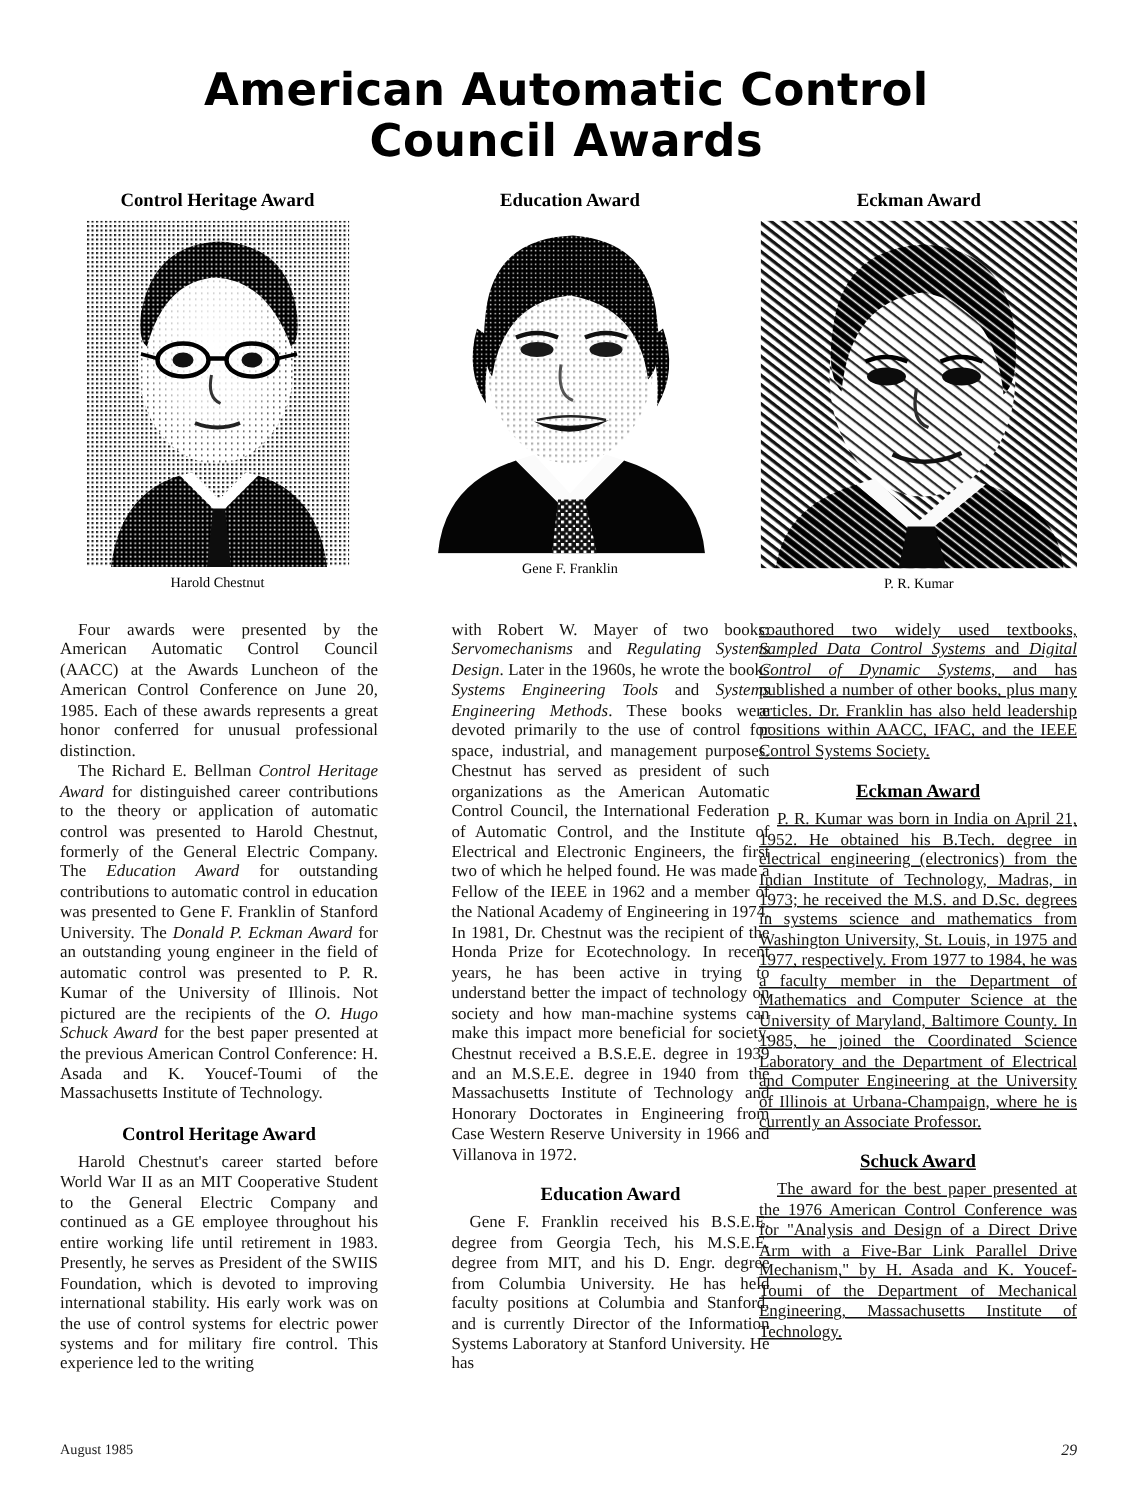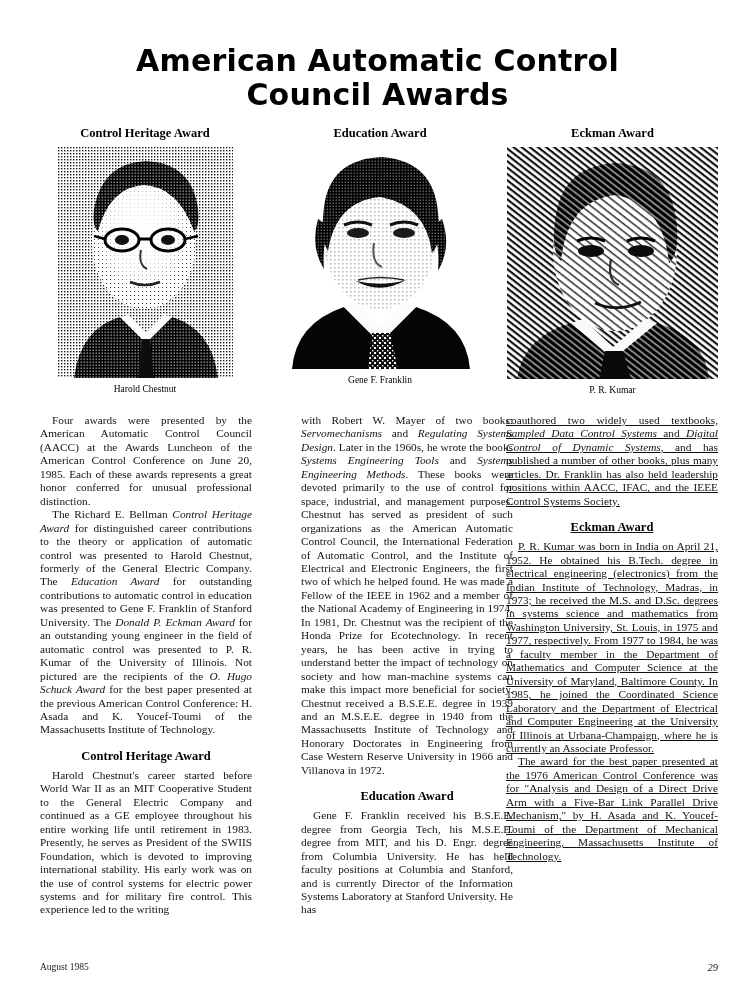--- a/index.html
+++ b/index.html
@@ -297,20 +297,21 @@
     <div class="col col2">
       <p><span>with Robert W. Mayer of two books: </span><i>Servomechanisms</i><span> and </span><i>Regulating Systems Design</i><span>. Later in the 1960s, he wrote the books </span><i>Systems Engineering Tools</i><span> and </span><i>Systems Engineering Methods</i><span>. These books were devoted primarily to the use of control for space, industrial, and management purposes. Chestnut has served as president of such organizations as the American Automatic Control Council, the International Federation of Automatic Control, and the Institute of Electrical and Electronic Engineers, the first two of which he helped found. He was made a Fellow of the IEEE in 1962 and a member of the National Academy of Engineering in 1974. In 1981, Dr. Chestnut was the recipient of the Honda Prize for Ecotechnology. In recent years, he has been active in trying to understand better the impact of technology on society and how man-machine systems can make this impact more beneficial for society. Chestnut received a B.S.E.E. degree in 1939 and an M.S.E.E. degree in 1940 from the Massachusetts Institute of Technology and Honorary Doctorates in Engineering from Case Western Reserve University in 1966 and Villanova in 1972.</span></p>
       <h3>Education Award</h3>
       <p class="indent">Gene F. Franklin received his B.S.E.E. degree from Georgia Tech, his M.S.E.E. degree from MIT, and his D. Engr. degree from Columbia University. He has held faculty positions at Columbia and Stanford, and is currently Director of the Information Systems Laboratory at Stanford University. He has</p>
     </div>
 
     <div class="col col3">
       <p><span>coauthored two widely used textbooks, </span><i>Sampled Data Control Systems</i><span> and </span><i>Digital Control of Dynamic Systems</i><span>, and has published a number of other books, plus many articles. Dr. Franklin has also held leadership positions within AACC, IFAC, and the IEEE Control Systems Society.</span></p>
       <h3>Eckman Award</h3>
       <p class="indent">P. R. Kumar was born in India on April 21, 1952. He obtained his B.Tech. degree in electrical engineering (electronics) from the Indian Institute of Technology, Madras, in 1973; he received the M.S. and D.Sc. degrees in systems science and mathematics from Washington University, St. Louis, in 1975 and 1977, respectively. From 1977 to 1984, he was a faculty member in the Department of Mathematics and Computer Science at the University of Maryland, Baltimore County. In 1985, he joined the Coordinated Science Laboratory and the Department of Electrical and Computer Engineering at the University of Illinois at Urbana-Champaign, where he is currently an Associate Professor.</p>
+      <h3>Schuck Award</h3>
       <p class="indent">The award for the best paper presented at the 1976 American Control Conference was for "Analysis and Design of a Direct Drive Arm with a Five-Bar Link Parallel Drive Mechanism," by H. Asada and K. Youcef-Toumi of the Department of Mechanical Engineering, Massachusetts Institute of Technology.</p>
     </div>
 
   </div>
 
   <div class="footer">
     <div class="issue">August 1985</div>
     <div class="folio">29</div>
   </div>
 

